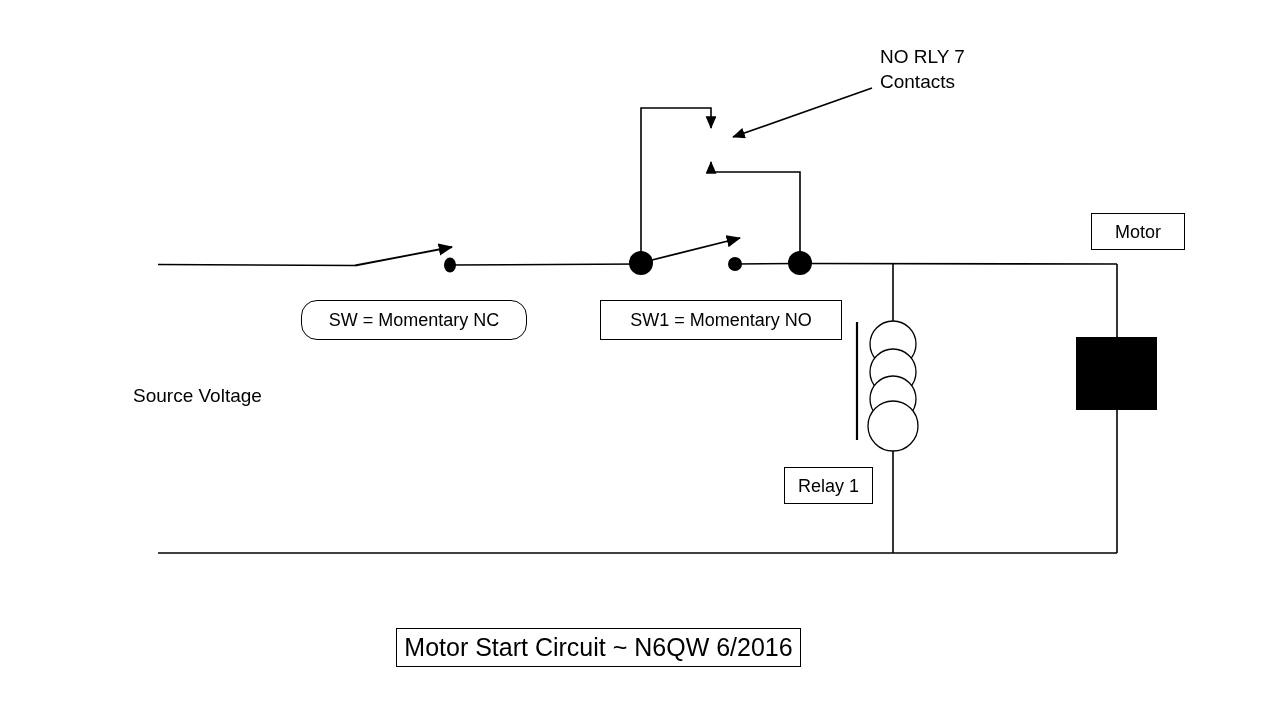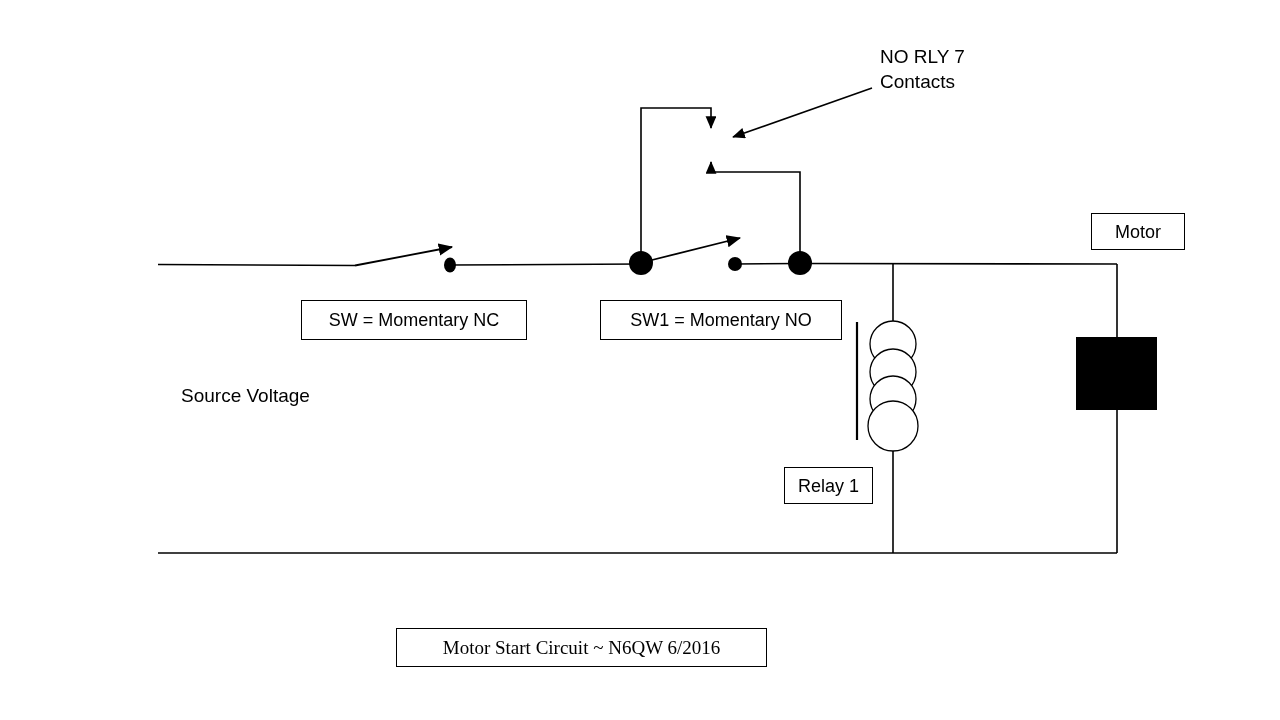--- a/index.html
+++ b/index.html
@@ -39,26 +39,26 @@
     white-space: nowrap;
     color: #000000;
   }
   .plain-text {
     position: absolute;
     font-size: 19px;
     line-height: 1.32;
     white-space: pre;
     color: #000000;
   }
-  #box-sw-nc   { left: 301px; top: 300px; width: 226px; height: 40px; }
+  #box-sw-nc   { left: 301px; top: 300px; width: 226px; height: 40px; border-radius: 16px; }
   #box-sw1-no  { left: 600px; top: 300px; width: 242px; height: 40px; text-align: right; }
   #box-relay1  { left: 784px; top: 467px; width: 89px;  height: 37px; text-align: center; }
   #box-motor   { left: 1063px; top: 213px; width: 94px; height: 37px; margin-left: 28px; }
-  #box-caption { left: 396px; top: 628px; width: 371px; height: 39px; font-size: 19px; font-family: Liberation Serif, serif; }
-  #text-source-voltage { left: 133px; top: 383px; margin-left: 48px; }
+  #box-caption { left: 396px; top: 628px; width: 405px; height: 39px; font-size: 25px; }
+  #text-source-voltage { left: 133px; top: 383px; }
   #text-no-rly-contacts { left: 880px; top: 44px; }
 </style>
 </head>
 <body>
 
 <div id="canvas">
 
   <svg id="schematic" viewBox="0 0 1280 720">
     <defs>
       <marker id="arrowhead" markerWidth="9" markerHeight="9" refX="7.4" refY="3.4" orient="auto" markerUnits="strokeWidth">

